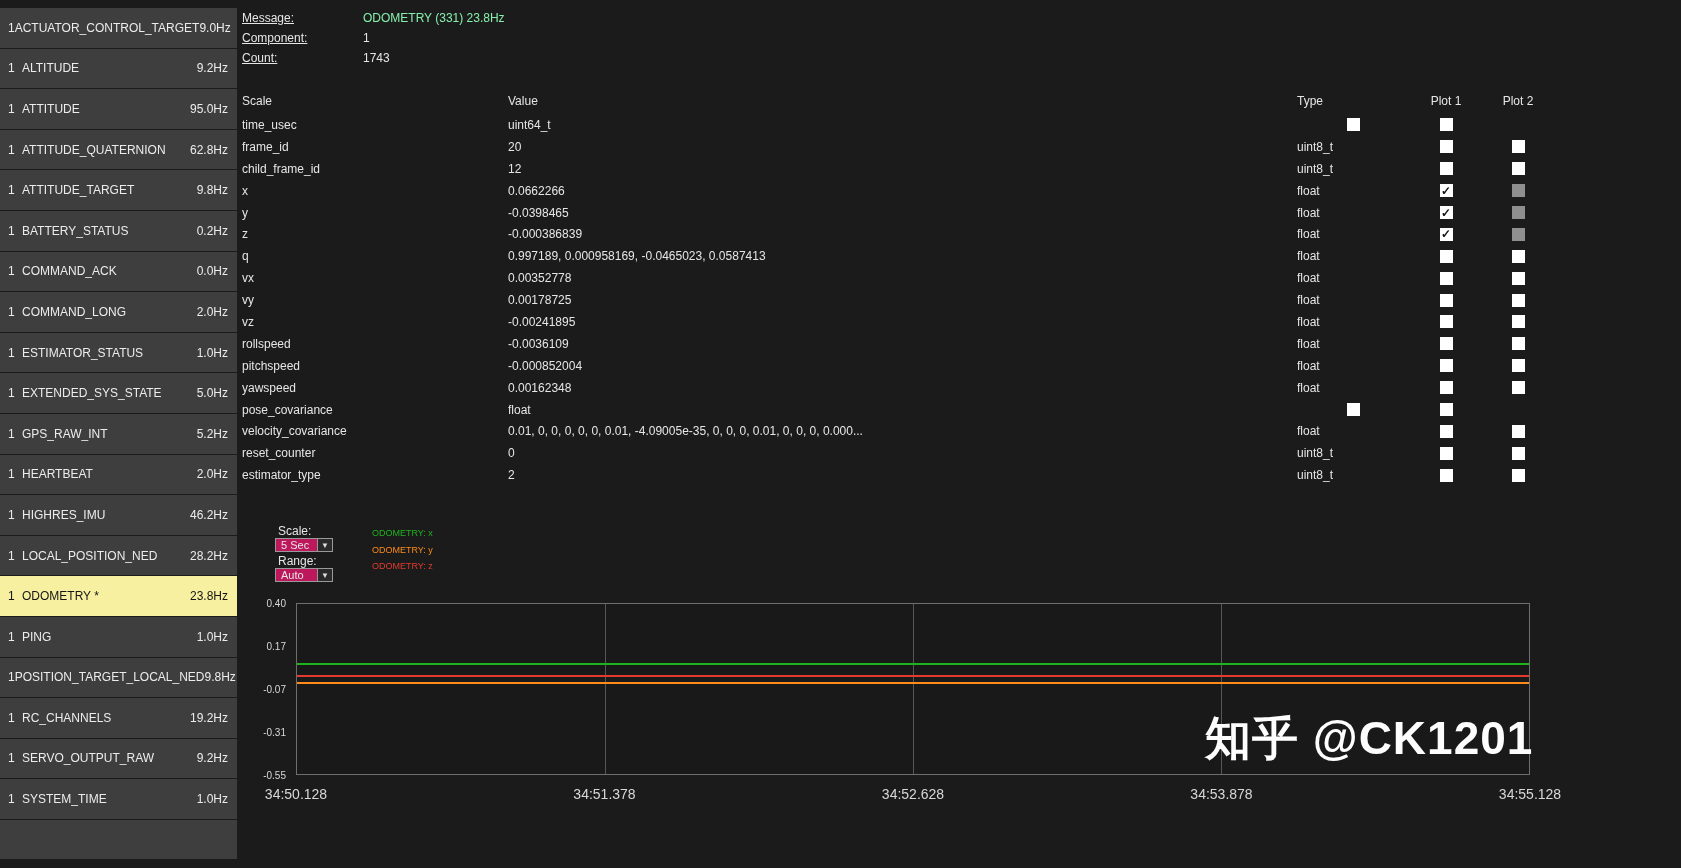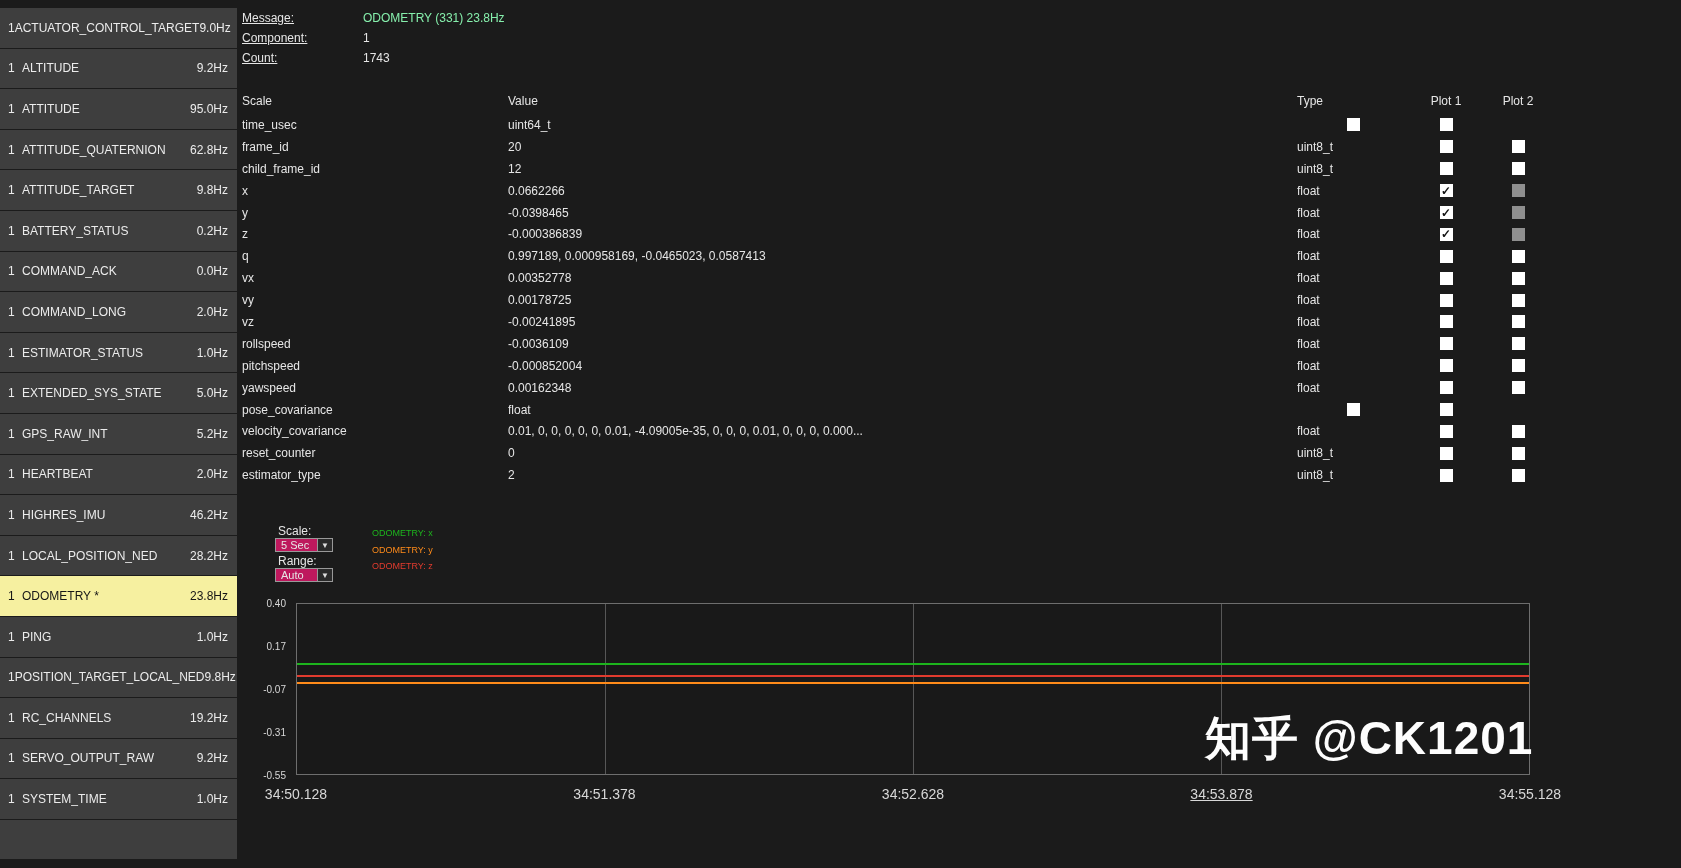--- a/index.html
+++ b/index.html
@@ -442,17 +442,17 @@
     <div class="gridline" style="left: 50%;"></div>
     <div class="gridline" style="left: 75%;"></div>
     <div class="series-line" style="background: rgb(29, 180, 29); top: 35.134%;"></div>
     <div class="series-line" style="background: rgb(255, 139, 26); top: 46.2996%;"></div>
     <div class="series-line" style="background: rgb(226, 59, 46); top: 42.146%;"></div>
   </div>
 <div class="xlabels">
     <div class="xtick" style="left: 0%;">34:50.128</div>
     <div class="xtick" style="left: 25%;">34:51.378</div>
     <div class="xtick" style="left: 50%;">34:52.628</div>
-    <div class="xtick" style="left: 75%; text-decoration: underline;">34:53.878</div>
+    <div class="xtick" style="left: 75%;">34:53.878</div>
     <div class="xtick" style="left: 100%;">34:55.128</div>
   </div>
 
 <div class="watermark">知乎 @CK1201</div>
 
 </body></html>

